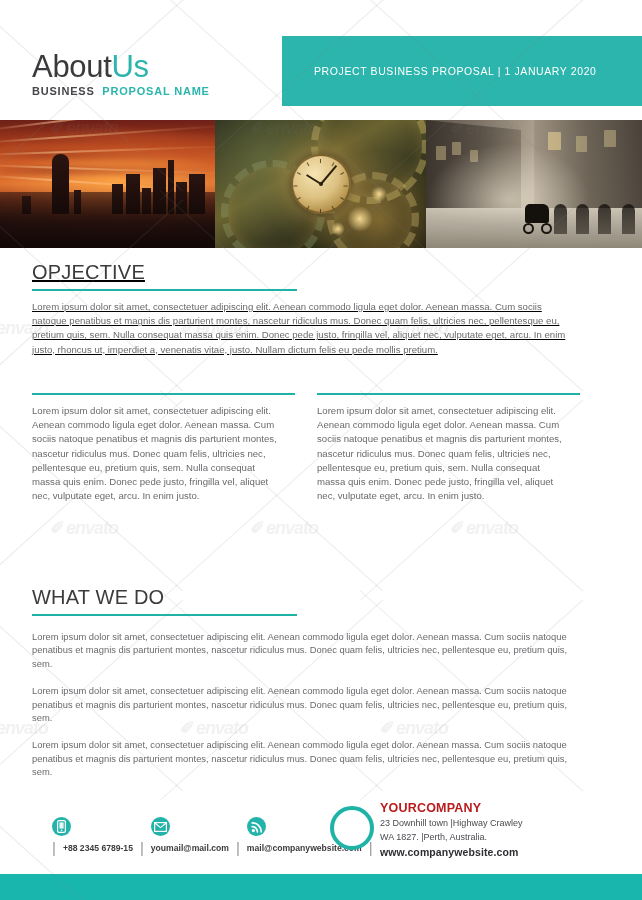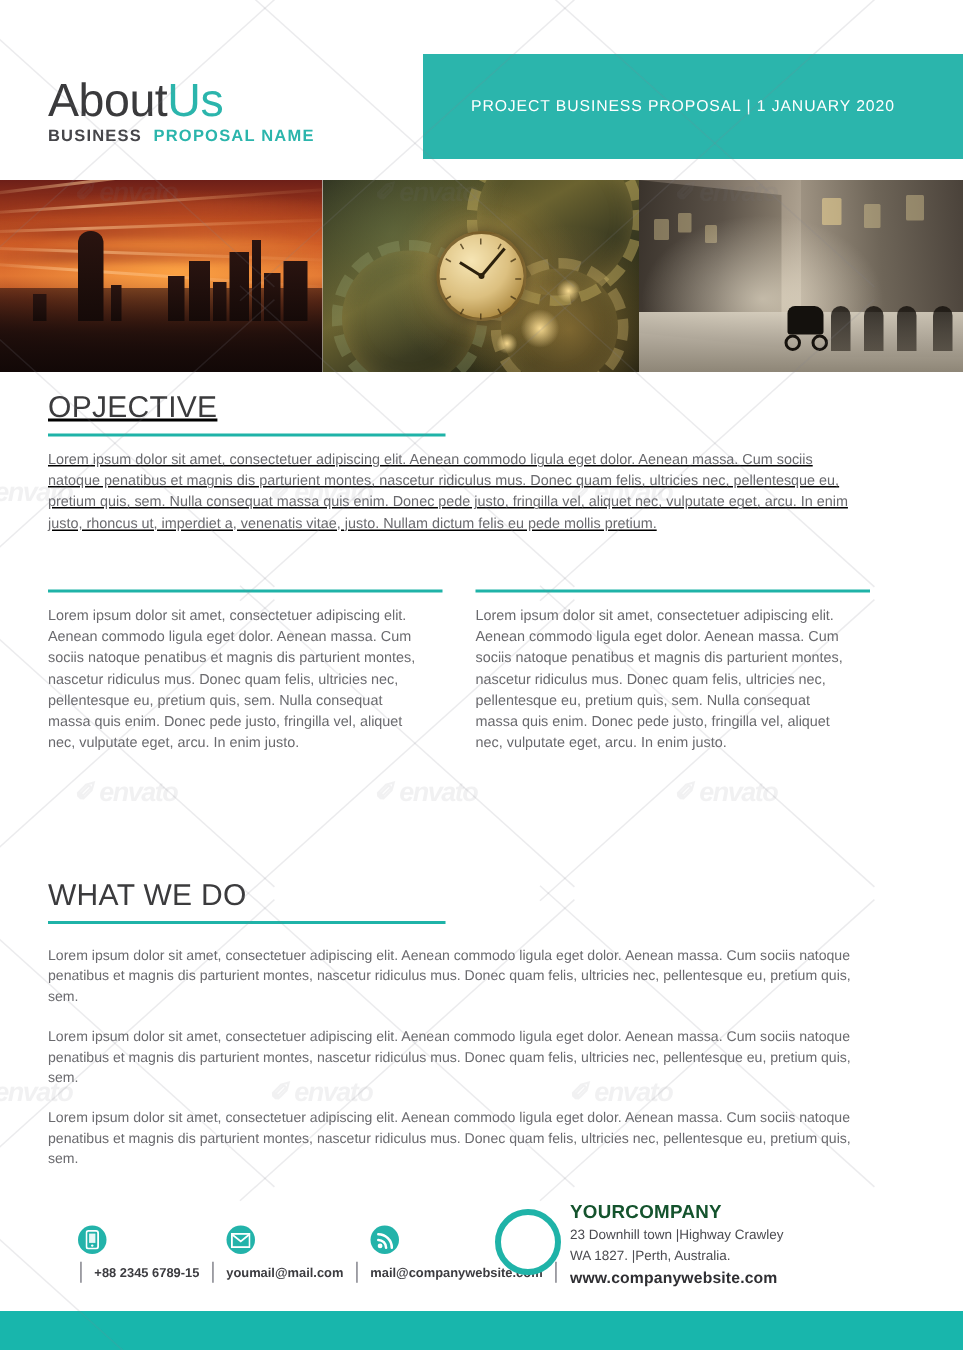--- a/index.html
+++ b/index.html
@@ -262,21 +262,21 @@
   }
   .ic-phone  { left:52px;  bottom:34px; }
   .ic-mail   { left:151px; bottom:34px; }
   .ic-rss    { left:247px; bottom:34px; }
 
   .company {
     position:absolute; right:32px; bottom:12px;
     text-align:left; width:230px;
   }
   .company-name {
-    font-size:12.5px; font-weight:700; color:#14532d;
+    font-size:12.5px; font-weight:700; color:#b91c1c;
     letter-spacing:.2px; line-height:15px;
   }
   .company-addr {
     font-size:9px; color:#4b4b50; line-height:12.4px; margin-top:1px;
   }
   .company-web {
     font-size:10.5px; font-weight:700; color:#2f2f33;
     margin-top:3px; letter-spacing:.1px;
   }
   .logo-ring {

